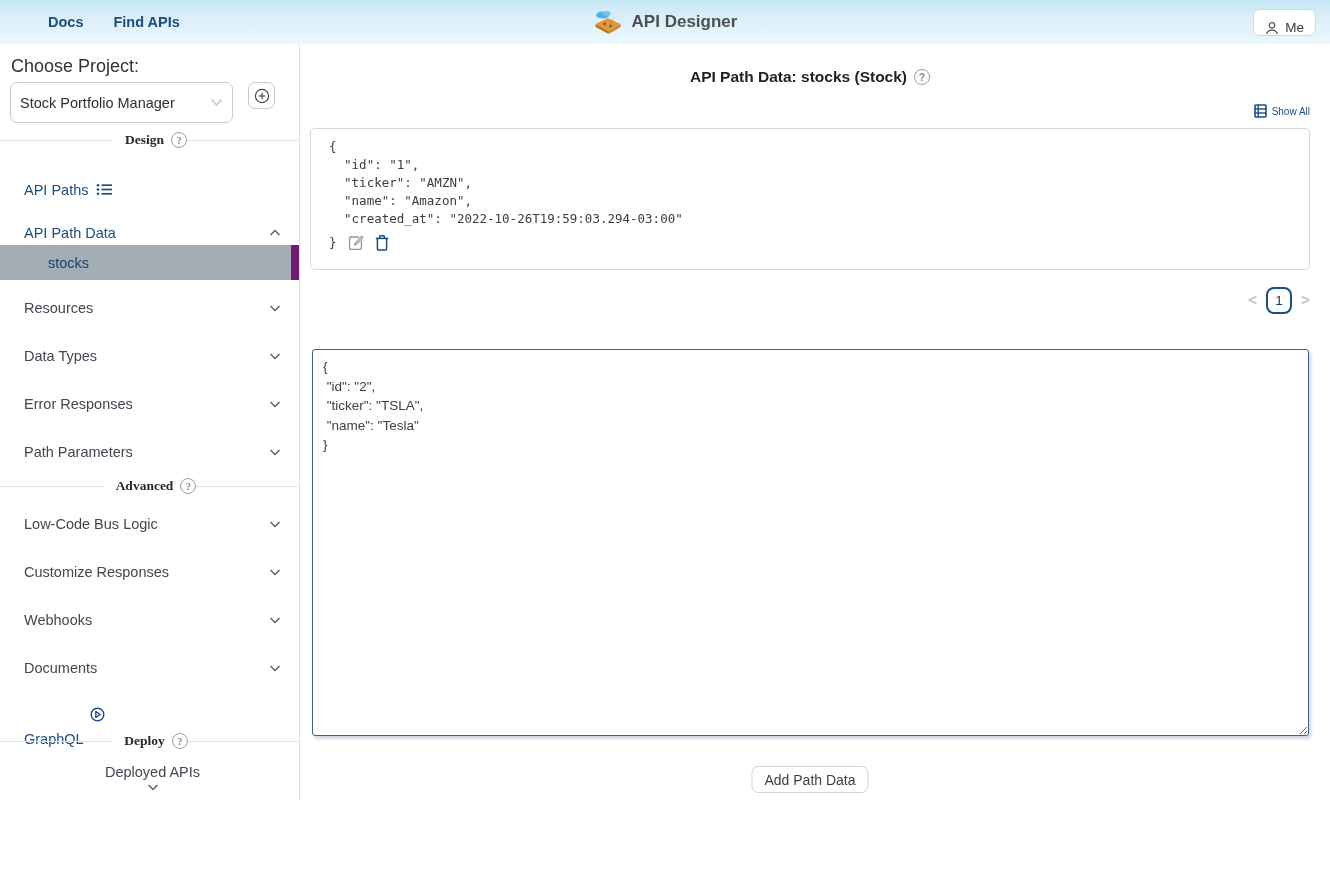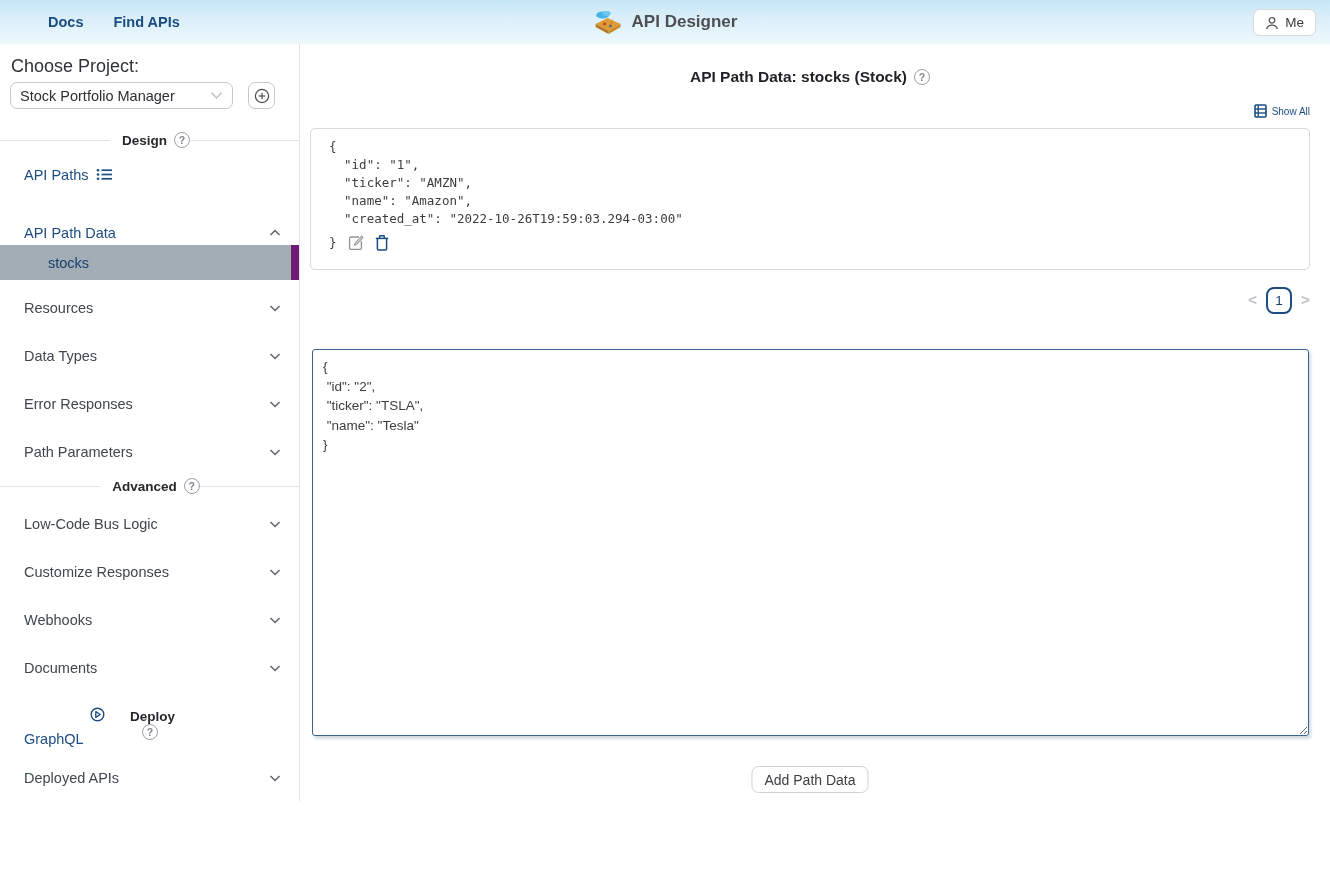--- a/index.html
+++ b/index.html
@@ -9,37 +9,37 @@
   
   .topbar { position:absolute; left:0; top:0; width:1330px; height:44px;
     background:linear-gradient(to bottom,#c6e6f5 0%, #d8eef9 35%, #eef8fd 100%); }
   .topnav { position:absolute; left:48px; top:0; height:44px; display:flex; gap:30px; align-items:center; }
   .topnav a { color:#1c4c80; font-weight:bold; font-size:14.5px; text-decoration:none; cursor:pointer; }
   .brand { position:absolute; left:50%; top:0; transform:translateX(-50%); height:44px;
     display:flex; align-items:center; gap:9px; }
   .brand .title { font-size:17px; font-weight:bold; color:#4d4f52; }
   .me-btn { position:absolute; right:14px; top:9px; height:27px; padding:0 11px;
     background:#fff; border:1px solid #d9d9d9; border-radius:7px; display:flex;
-    align-items:center; gap:6px; font-size:13.5px; color:#3a3a3a; cursor:pointer; }
+    align-items:flex-end; gap:6px; font-size:13.5px; color:#3a3a3a; cursor:pointer; }
 
   
   .sidebar { position:absolute; left:0; top:44px; width:300px; height:757px;
     background:#fff; border-right:1px solid #e2e2e2; }
   .choose-label { position:absolute; left:11px; top:12px; font-size:18px; color:#2f3337; }
-  .proj-select { position:absolute; left:10px; top:38px; width:223px; height:27px;
+  .proj-select { position:absolute; left:10px; top:38px; width:223px; height:41px;
     border:1px solid #c9c9c9; border-radius:7px; background:#fff; display:flex;
     align-items:center; padding:0 9px; cursor:pointer; }
   .proj-select .val { flex:1; font-size:14.5px; font-weight:500; color:#2c2f33;
     white-space:nowrap; overflow:hidden; }
   .add-proj-btn { position:absolute; left:248px; top:38px; width:27px; height:27px;
     border:1px solid #c9c9c9; border-radius:7px; background:#fff; display:flex;
     align-items:center; justify-content:center; cursor:pointer; }
 
   .section-hdr { position:absolute; left:0; width:300px; height:20px; display:flex;
-    align-items:center; }
+    align-items:center;font-family:Liberation Serif, serif; }
   .section-hdr .rule { flex:1; border-top:1px solid #e3e3e3; }
   .section-hdr .lbl { font-size:13.5px; font-weight:bold; color:#26282b; padding:0 7px 0 12px; }
   .help { display:inline-flex; width:16px; height:16px; border:1.2px solid #9aa0a6;
     border-radius:50%; color:#80868b; font-size:10.5px; font-weight:bold;
     align-items:center; justify-content:center; flex:0 0 auto; margin-right:10px; }
   .section-hdr .help { margin-right:0; }
 
   .side-item { position:absolute; left:0; width:299px; height:27px; display:flex;
     align-items:center; padding:0 18px 0 24px; cursor:pointer; font-size:14.5px; }
   .side-item .txt { flex:1; }
@@ -142,21 +142,21 @@
     </span>
   </div>
 
   <div class="section-hdr" style="top:86px;">
     <span class="rule"></span>
     <span class="lbl">Design</span>
     <span class="help">?</span>
     <span class="rule"></span>
   </div>
 
-  <div class="side-item link" style="top:117px;text-align:center;">
+  <div class="side-item link" style="top:132px;text-align:center;">
     <span class="txt" style="flex:0 0 auto; margin-right:8px;">API Paths</span>
     <span style="display:inline-flex;">
       <svg width="17" height="13" viewBox="0 0 17 13" fill="none">
         <circle cx="2" cy="2.2" r="1.3" fill="#1c4c80"></circle>
         <circle cx="2" cy="6.5" r="1.3" fill="#1c4c80"></circle>
         <circle cx="2" cy="10.8" r="1.3" fill="#1c4c80"></circle>
         <line x1="5.5" y1="2.2" x2="16" y2="2.2" stroke="#1c4c80" stroke-width="1.7"></line>
         <line x1="5.5" y1="6.5" x2="16" y2="6.5" stroke="#1c4c80" stroke-width="1.7"></line>
         <line x1="5.5" y1="10.8" x2="16" y2="10.8" stroke="#1c4c80" stroke-width="1.7"></line>
       </svg>
@@ -258,28 +258,28 @@
   <div class="side-item link" style="top:657px;">
     <span class="txt" style="flex:0 0 auto; margin-right:6px;margin-top:48px;">GraphQL</span>
     <span style="display:inline-flex;">
       <svg width="15" height="15" viewBox="0 0 15 15" fill="none">
         <circle cx="7.5" cy="7.5" r="6.3" stroke="#1c4c80" stroke-width="1.4"></circle>
         <path d="M5.8,4.6 L10.2,7.5 L5.8,10.4 Z" fill="none" stroke="#1c4c80" stroke-width="1.3" stroke-linejoin="round"></path>
       </svg>
     </span>
   </div>
 
-  <div class="section-hdr" style="top:664px;flex-direction:column;">
+  <div class="section-hdr" style="top:687px;">
     <span class="rule"></span>
     <span class="lbl">Deploy</span>
     <span class="help">?</span>
     <span class="rule"></span>
   </div>
 
-  <div class="side-item plain" style="top:720px;">
+  <div class="side-item plain" style="top:720px;flex-direction:column;">
     <span class="txt">Deployed APIs</span>
     <span style="display:inline-flex;">
       <svg width="12" height="8" viewBox="0 0 12 8" fill="none" stroke="#5f6368" stroke-width="1.5">
         <polyline points="1.5,2 6,6.5 10.5,2"></polyline>
       </svg>
     </span>
   </div>
 </div>
 
 <div class="main-title">

